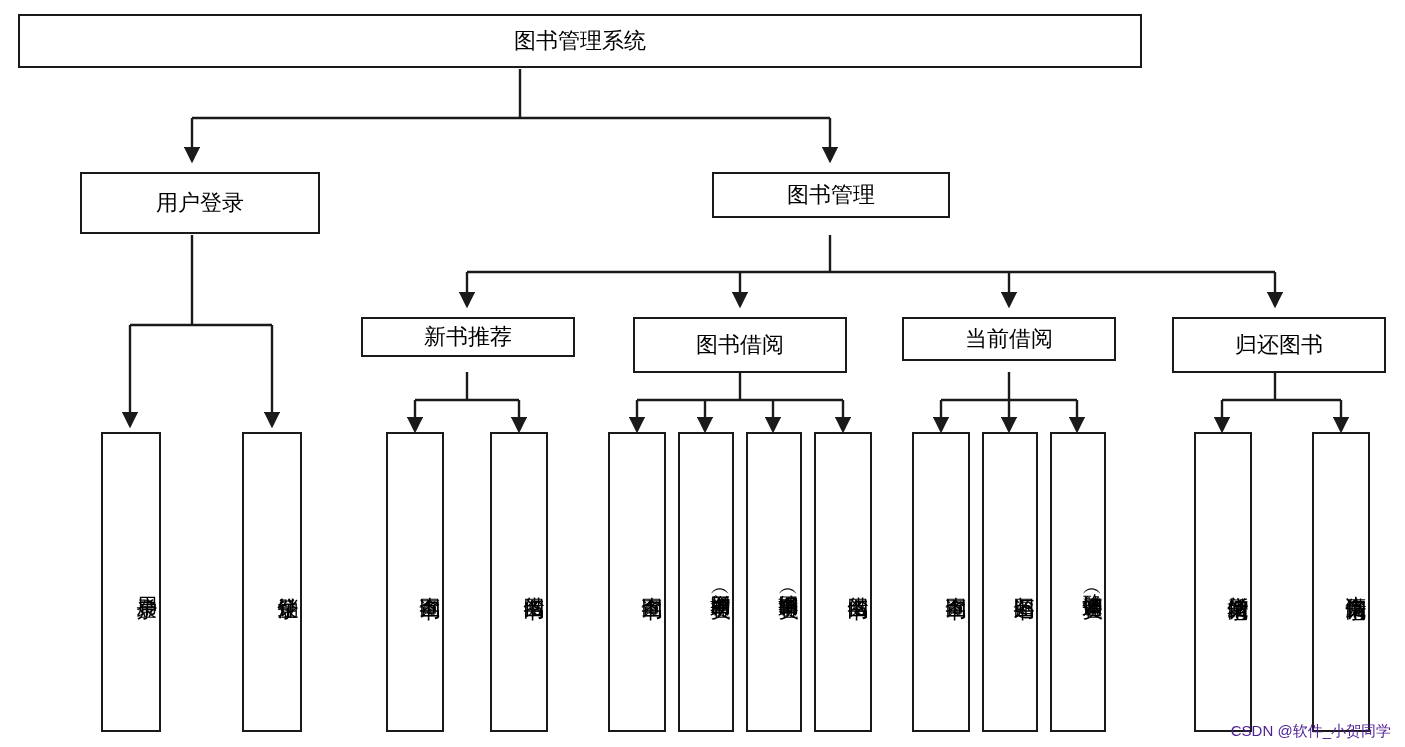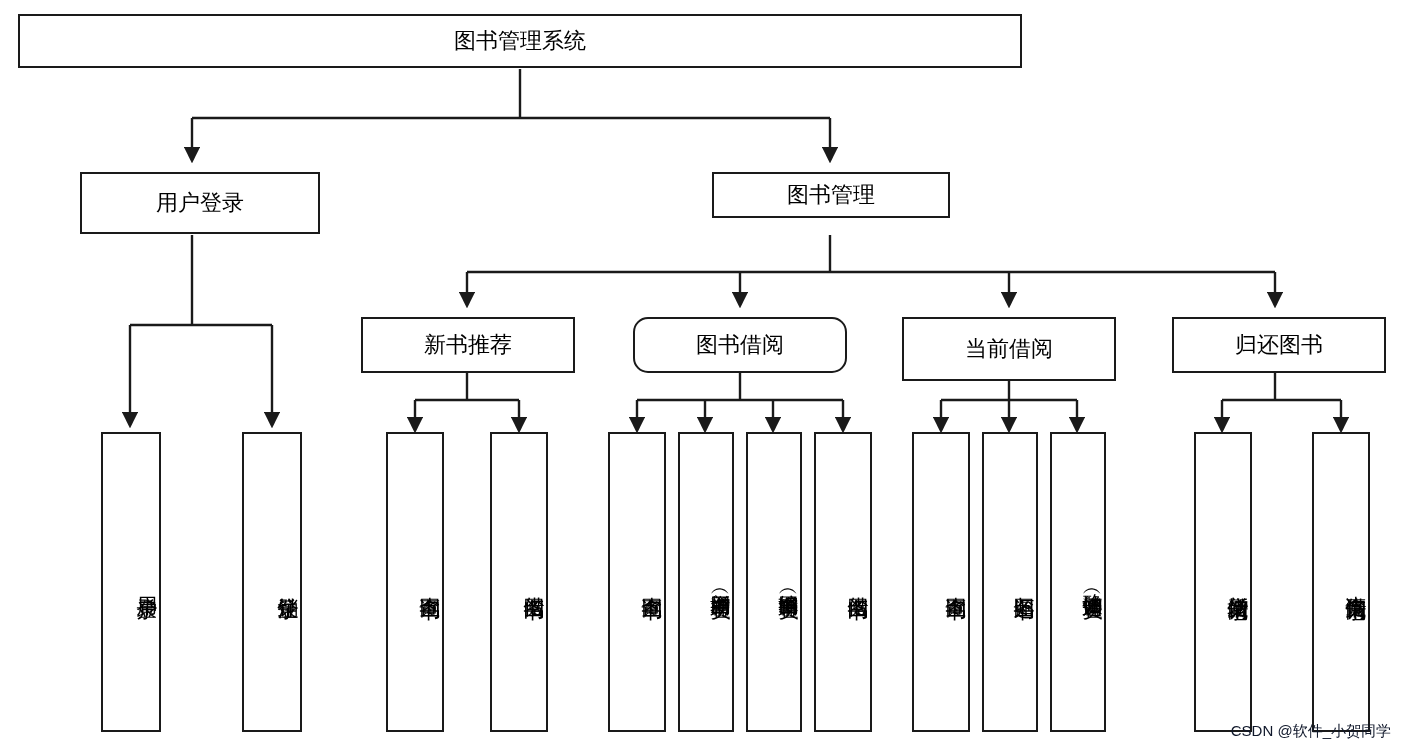--- a/index.html
+++ b/index.html
@@ -49,21 +49,21 @@
     align-items: flex-start;
   }
   .node.vertical.wide {
     font-size: 20px;
   }
   .watermark {
     position: absolute;
     right: 14px;
     bottom: 6px;
     font-size: 15px;
-    color: #0f172a;
+    color: #4c1d95;
     white-space: nowrap;
   }
 </style>
 </head>
 <body>
 
 <div id="canvas">
 
   <svg id="edges" viewBox="0 0 1405 747">
     <defs>
@@ -108,38 +108,38 @@
       <path d="M 1009 400 L 1009 430" marker-end="url(#arrow)"></path>
       <path d="M 1077 400 L 1077 430" marker-end="url(#arrow)"></path>
 
       <path d="M 1275 372 L 1275 400"></path>
       <path d="M 1222 400 L 1341 400"></path>
       <path d="M 1222 400 L 1222 430" marker-end="url(#arrow)"></path>
       <path d="M 1341 400 L 1341 430" marker-end="url(#arrow)"></path>
     </g>
   </svg>
 
-  <div class="node horizontal" style="left:18px; top:14px; width:1004px; height:54px;justify-content:center;">
+  <div class="node horizontal" style="left:18px; top:14px; width:1124px; height:54px;justify-content:center;">
     <span>图书管理系统</span>
   </div>
 
   <div class="node horizontal" style="left:80px; top:172px; width:240px; height:62px;">
     <span>用户登录</span>
   </div>
   <div class="node horizontal" style="left:712px; top:172px; width:238px; height:46px;">
     <span>图书管理</span>
   </div>
 
-  <div class="node horizontal" style="left:361px; top:317px; width:214px; height:56px;text-align:right;">
+  <div class="node horizontal" style="left:361px; top:317px; width:214px; height:40px;text-align:right;">
     <span>新书推荐</span>
   </div>
-  <div class="node horizontal" style="left:633px; top:317px; width:214px; height:56px;border-radius:15px;">
+  <div class="node horizontal" style="left:633px; top:317px; width:214px; height:56px;">
     <span>图书借阅</span>
   </div>
-  <div class="node horizontal" style="left:902px; top:317px; width:214px; height:64px;">
+  <div class="node horizontal" style="left:902px; top:317px; width:214px; height:44px;">
     <span>当前借阅</span>
   </div>
   <div class="node horizontal" style="left:1172px; top:317px; width:214px; height:56px;">
     <span>归还图书</span>
   </div>
 
   <div class="node vertical" style="left:101px; top:432px; width:60px; height:300px;">
     <span>用户登录</span>
   </div>
   <div class="node vertical" style="left:242px; top:432px; width:60px; height:300px;">

